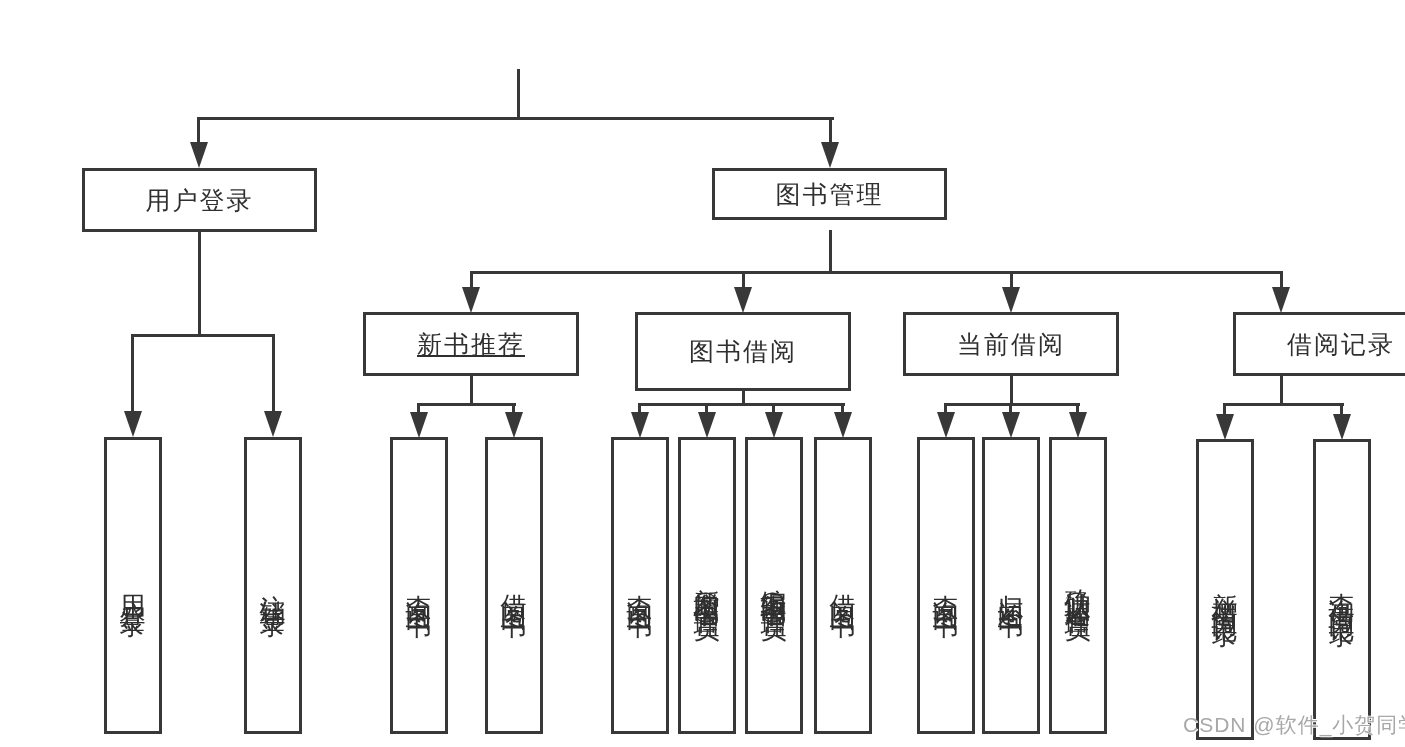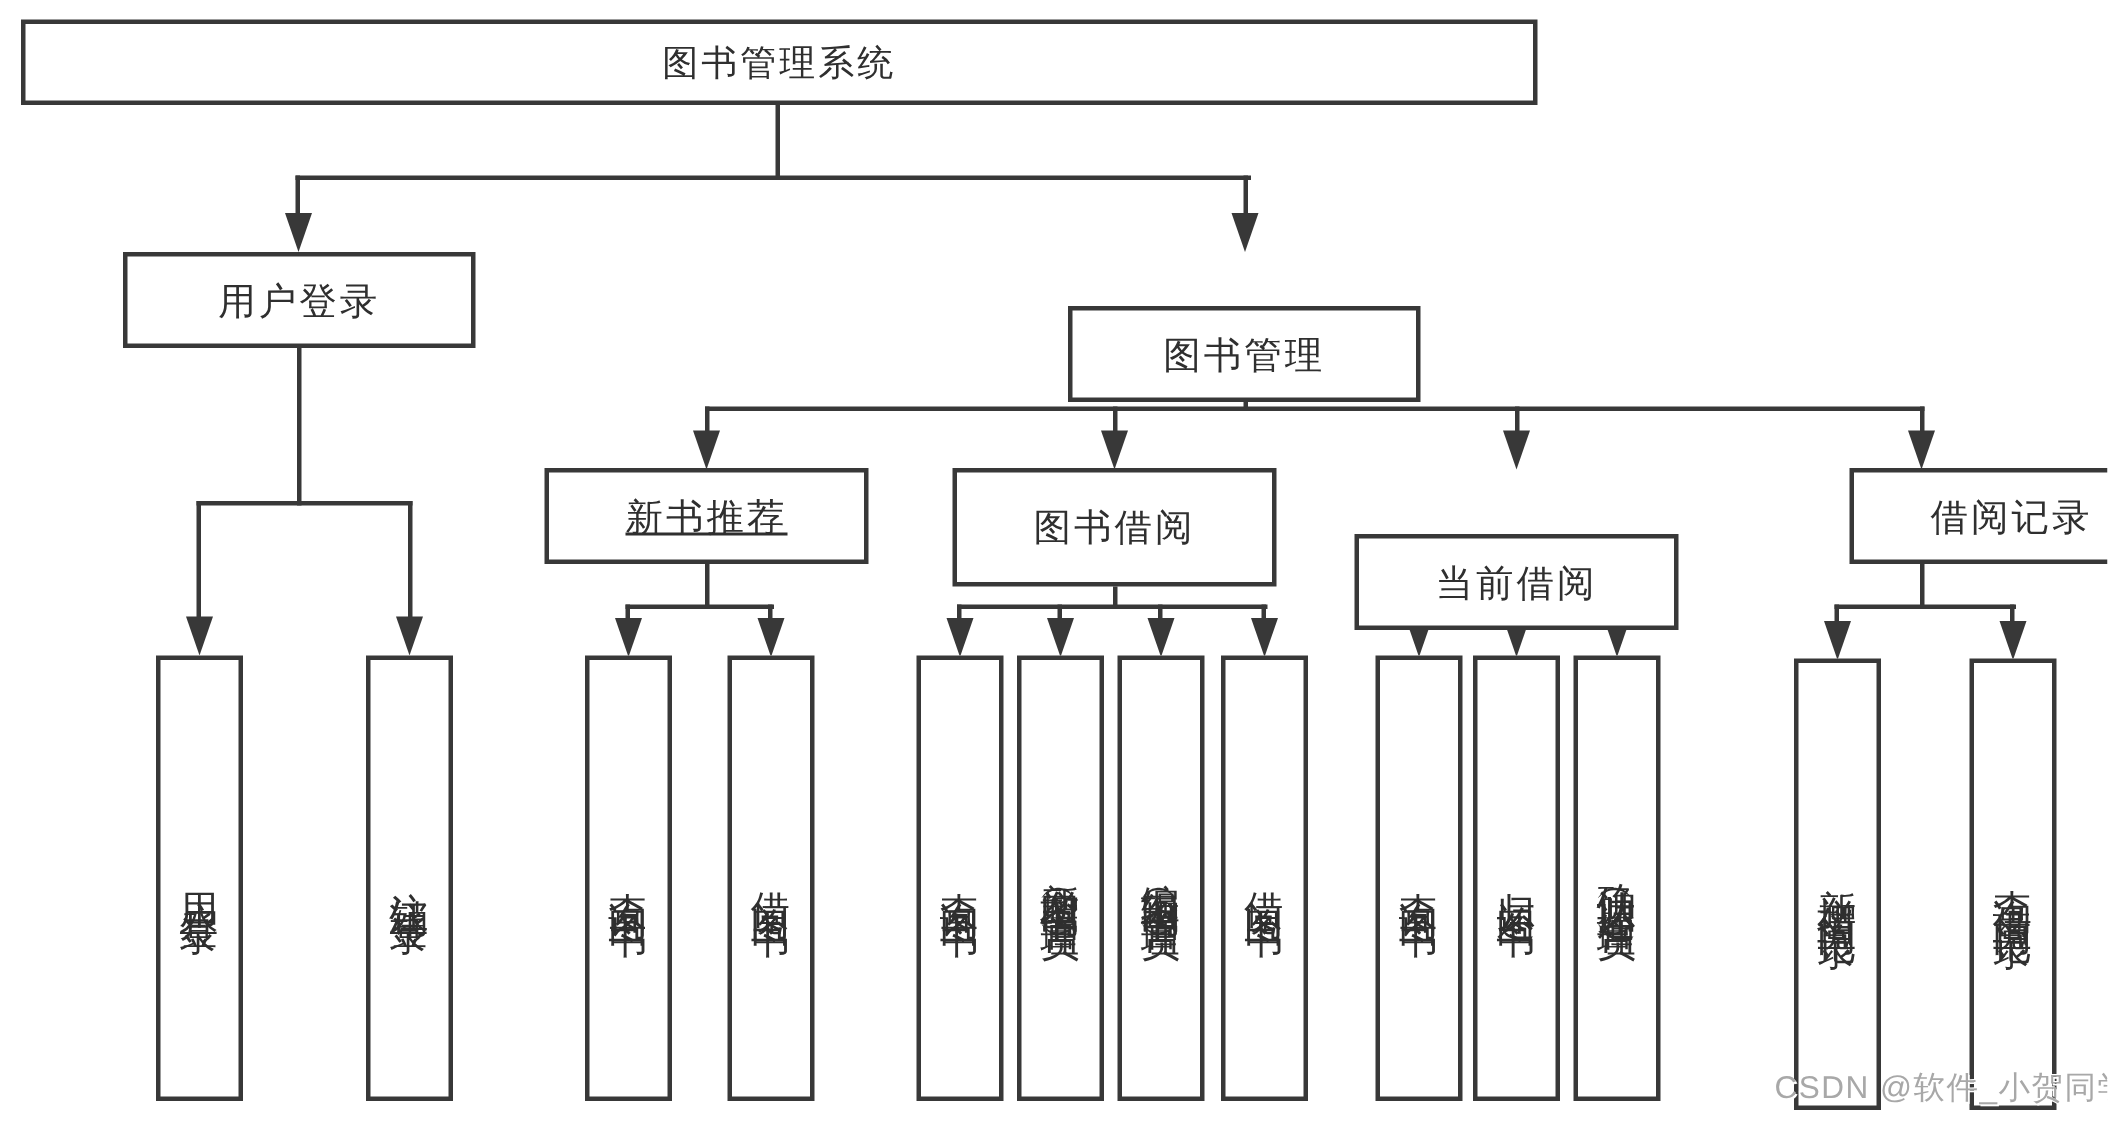--- a/index.html
+++ b/index.html
@@ -99,31 +99,30 @@
     <div class="ar" style="left:1069px;top:412px;"></div>
 
     <div class="ln" style="left:1280px;top:376px;width:3px;height:30px;"></div>
     <div class="ln" style="left:1223px;top:403px;width:121px;height:3px;"></div>
     <div class="ln" style="left:1223px;top:403px;width:3px;height:14px;"></div>
     <div class="ar" style="left:1216px;top:414px;"></div>
     <div class="ln" style="left:1340px;top:403px;width:3px;height:14px;"></div>
     <div class="ar" style="left:1333px;top:414px;"></div>
   </div>
 
-  <div class="box root" style="left:14px;top:13px;width:1011px;height:57px;">图书管理系统</div>
 
   <div class="box" style="left:82px;top:168px;width:235px;height:64px;">用户登录</div>
 
-  <div class="box" style="left:712px;top:168px;width:235px;height:64px;margin-top:36px;">图书管理</div>
+  <div class="box" style="left:712px;top:168px;width:235px;height:52px;">图书管理</div>
 
   <div class="box" style="left:363px;top:312px;width:216px;height:64px;text-decoration:underline;">新书推荐</div>
 
   <div class="box" style="left:635px;top:312px;width:216px;height:79px;">图书借阅</div>
 
-  <div class="box" style="left:903px;top:312px;width:216px;height:64px;margin-top:44px;">当前借阅</div>
+  <div class="box" style="left:903px;top:312px;width:216px;height:64px;">当前借阅</div>
 
   <div class="box" style="left:1233px;top:312px;width:216px;height:64px;">借阅记录</div>
 
   <div class="box leaf" style="left:104px;top:437px;width:58px;height:297px;">用户登录</div>
   <div class="box leaf" style="left:244px;top:437px;width:58px;height:297px;">注销登录</div>
 
   <div class="box leaf" style="left:390px;top:437px;width:58px;height:297px;">查询图书</div>
   <div class="box leaf" style="left:485px;top:437px;width:58px;height:297px;">借阅图书</div>
 
   <div class="box leaf" style="left:611px;top:437px;width:58px;height:297px;">查询图书</div>

